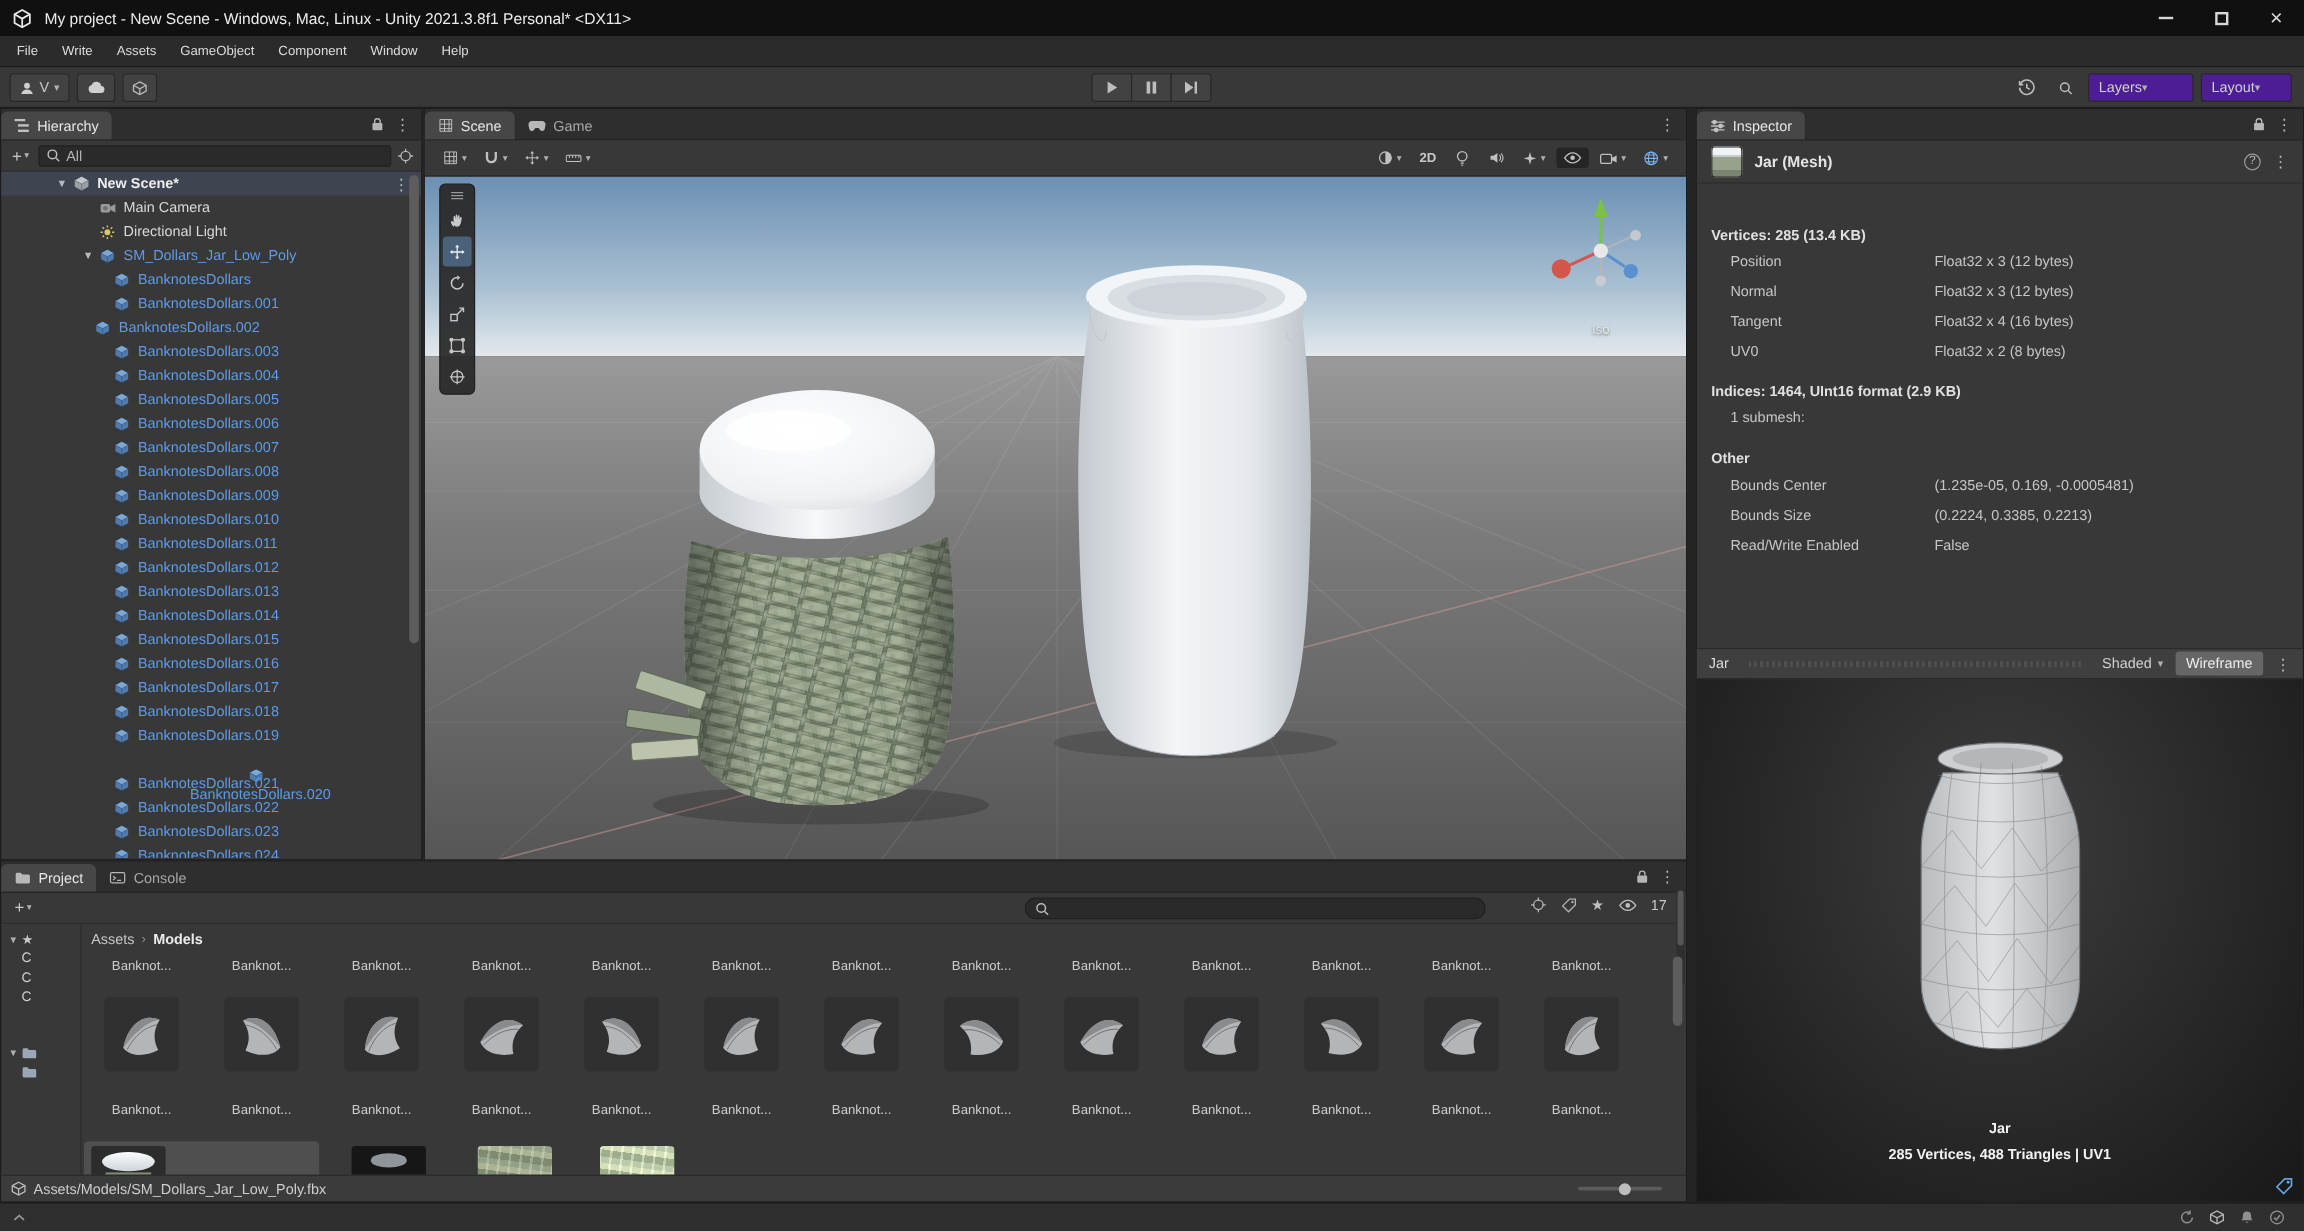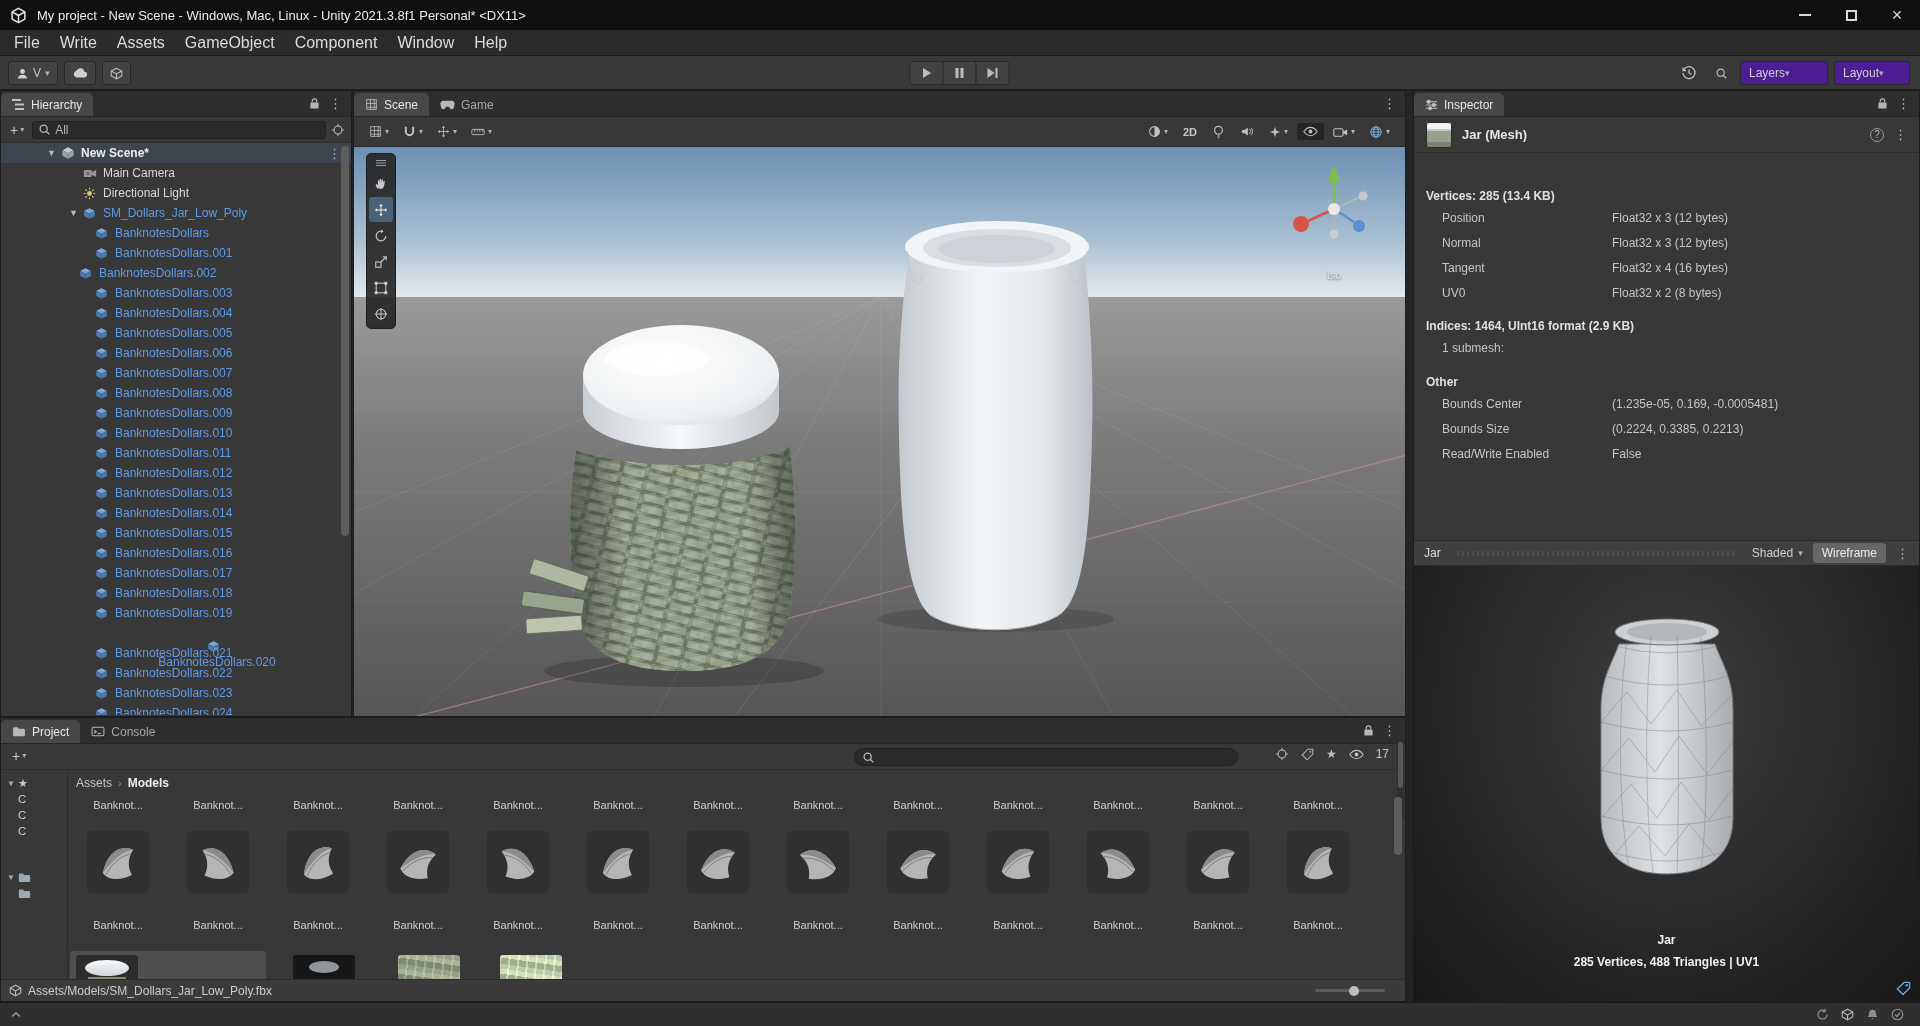--- a/index.html
+++ b/index.html
@@ -9,21 +9,21 @@
 
 .titlebar{position:absolute;top:0;left:0;right:0;height:30px;background:#101010;display:flex;align-items:center;padding-left:10px;color:#ececec}
 .title-text{margin-left:10px;font-size:13px;white-space:nowrap}
 .win-btns{margin-left:auto;display:flex;height:100%}
 .win-btn{width:46px;display:flex;align-items:center;justify-content:center;cursor:default}
 .glyph-min{width:12px;height:2px;background:#d8d8d8;display:block}
 .glyph-max{width:11px;height:11px;border:2px solid #d8d8d8;display:block}
 .glyph-close{font-size:18px;color:#d8d8d8;line-height:1}
 
 .menubar{position:absolute;top:30px;left:0;right:0;height:26px;background:#2b2b2b;border-bottom:1px solid #1b1b1b;display:flex;align-items:center;padding-left:4px}
-.menu-item{padding:0 10px;font-size:16px;color:#dcdcdc;line-height:26px}
+.menu-item{padding:0 10px;font-size:11px;color:#dcdcdc;line-height:26px}
 
 .toolbar{position:absolute;top:56px;left:0;right:0;height:34px;background:#383838;border-bottom:1px solid #1e1e1e}
 .tb-left{position:absolute;left:8px;top:5px;display:flex;gap:6px}
 .tb-center{position:absolute;left:50%;transform:translateX(-50%);top:5px;display:flex}
 .tb-right{position:absolute;right:10px;top:5px;display:flex;gap:6px;align-items:center}
 .tb-btn{height:24px;background:#424242;border:1px solid #282828;border-radius:3px;display:flex;align-items:center;gap:4px;padding:0 7px;color:#c8c8c8}
 .tb-center .tb-btn{width:34px;justify-content:center;border-radius:0;margin-left:-1px}
 .tb-center .tb-btn:first-child{border-radius:3px 0 0 3px}
 .tb-center .tb-btn:last-child{border-radius:0 3px 3px 0}
 .tb-icon{width:26px;height:24px;display:flex;align-items:center;justify-content:center}

